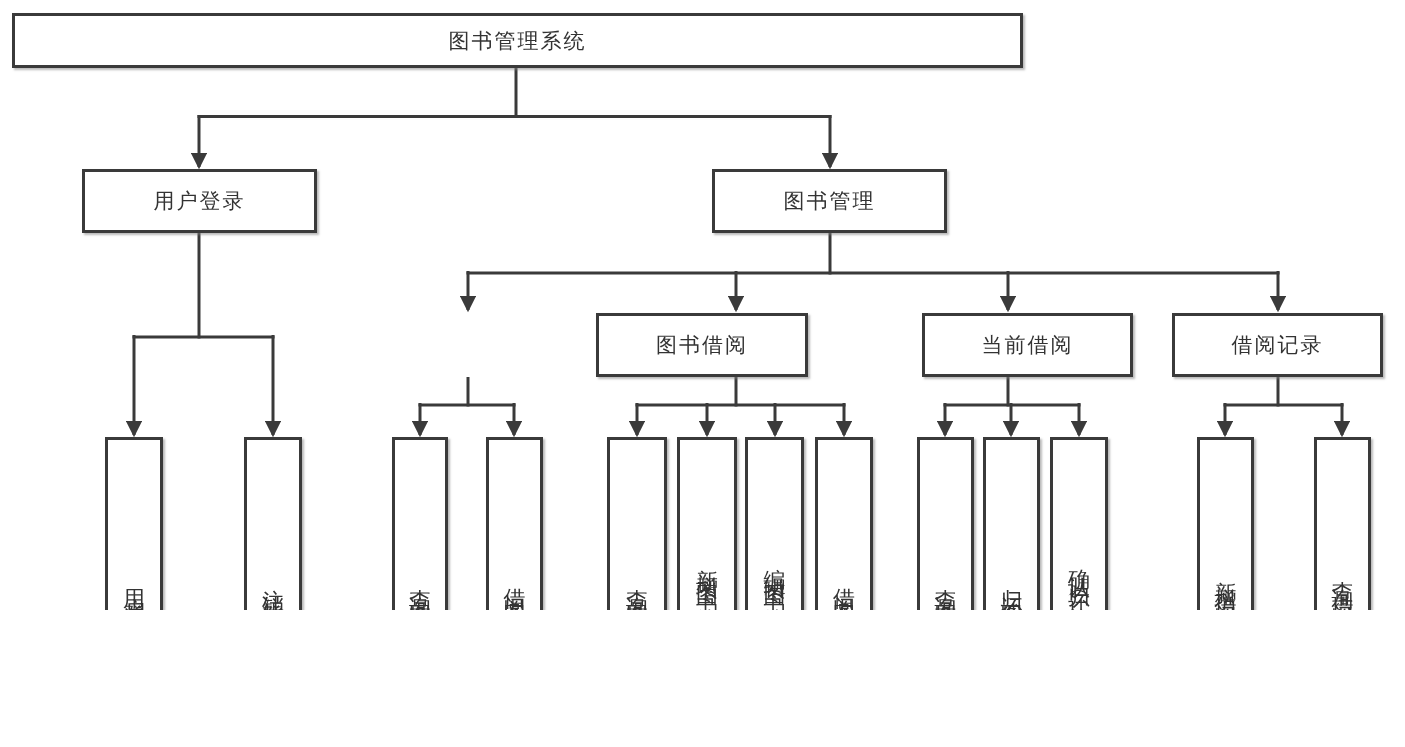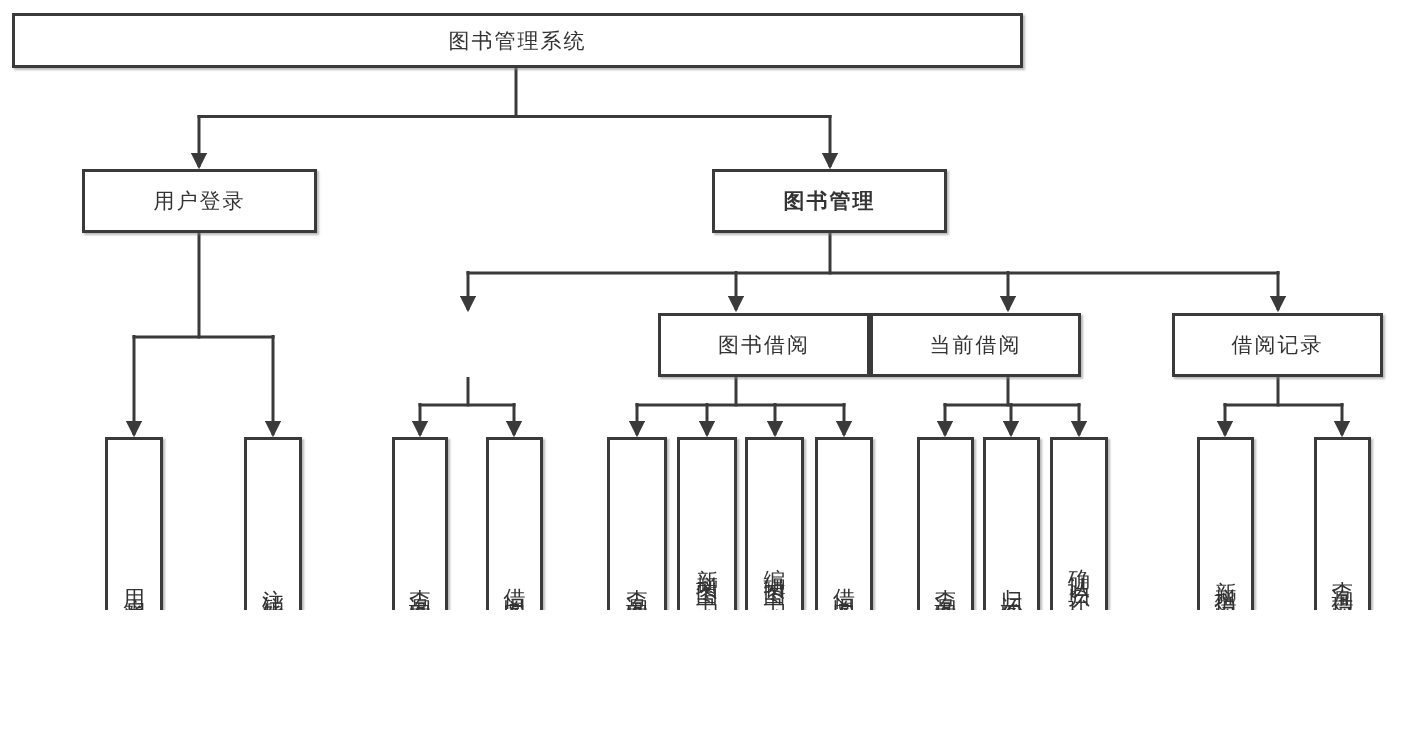--- a/index.html
+++ b/index.html
@@ -120,24 +120,24 @@
         <line x1="1223.5" y1="405" x2="1343.5" y2="405"></line>
         <line x1="1225" y1="403" x2="1225" y2="435" marker-end="url(#ah)"></line>
         <line x1="1342" y1="403" x2="1342" y2="435" marker-end="url(#ah)"></line>
       </g>
     </g>
   </svg>
 
   <div class="node" style="left:12px; top:13px; width:1011px; height:55px;">图书管理系统</div>
 
   <div class="node" style="left:82px; top:169px; width:235px; height:64px;">用户登录</div>
-  <div class="node" style="left:712px; top:169px; width:235px; height:64px;font-weight:bold;">图书管理</div>
+  <div class="node" style="left:712px; top:169px; width:235px; height:64px;">图书管理</div>
 
-  <div class="node" style="left:658px; top:313px; width:212px; height:64px;">图书借阅</div>
-  <div class="node" style="left:870px; top:313px; width:211px; height:64px;">当前借阅</div>
+  <div class="node" style="left:596px; top:313px; width:212px; height:64px;">图书借阅</div>
+  <div class="node" style="left:922px; top:313px; width:211px; height:64px;">当前借阅</div>
   <div class="node" style="left:1172px; top:313px; width:211px; height:64px;">借阅记录</div>
 
   <div class="node vnode" style="left:105px; top:437px; width:58px; height:300px;">用户登录</div>
   <div class="node vnode" style="left:244px; top:437px; width:58px; height:300px;">注销登录</div>
 
   <div class="node vnode" style="left:392px; top:437px; width:56px; height:300px;">查询图书</div>
   <div class="node vnode" style="left:486px; top:437px; width:57px; height:300px;">借阅图书</div>
 
   <div class="node vnode" style="left:607px; top:437px; width:60px; height:300px;">查询图书</div>
   <div class="node vnode" style="left:677px; top:437px; width:60px; height:300px;">新增图书（管理员）</div>

